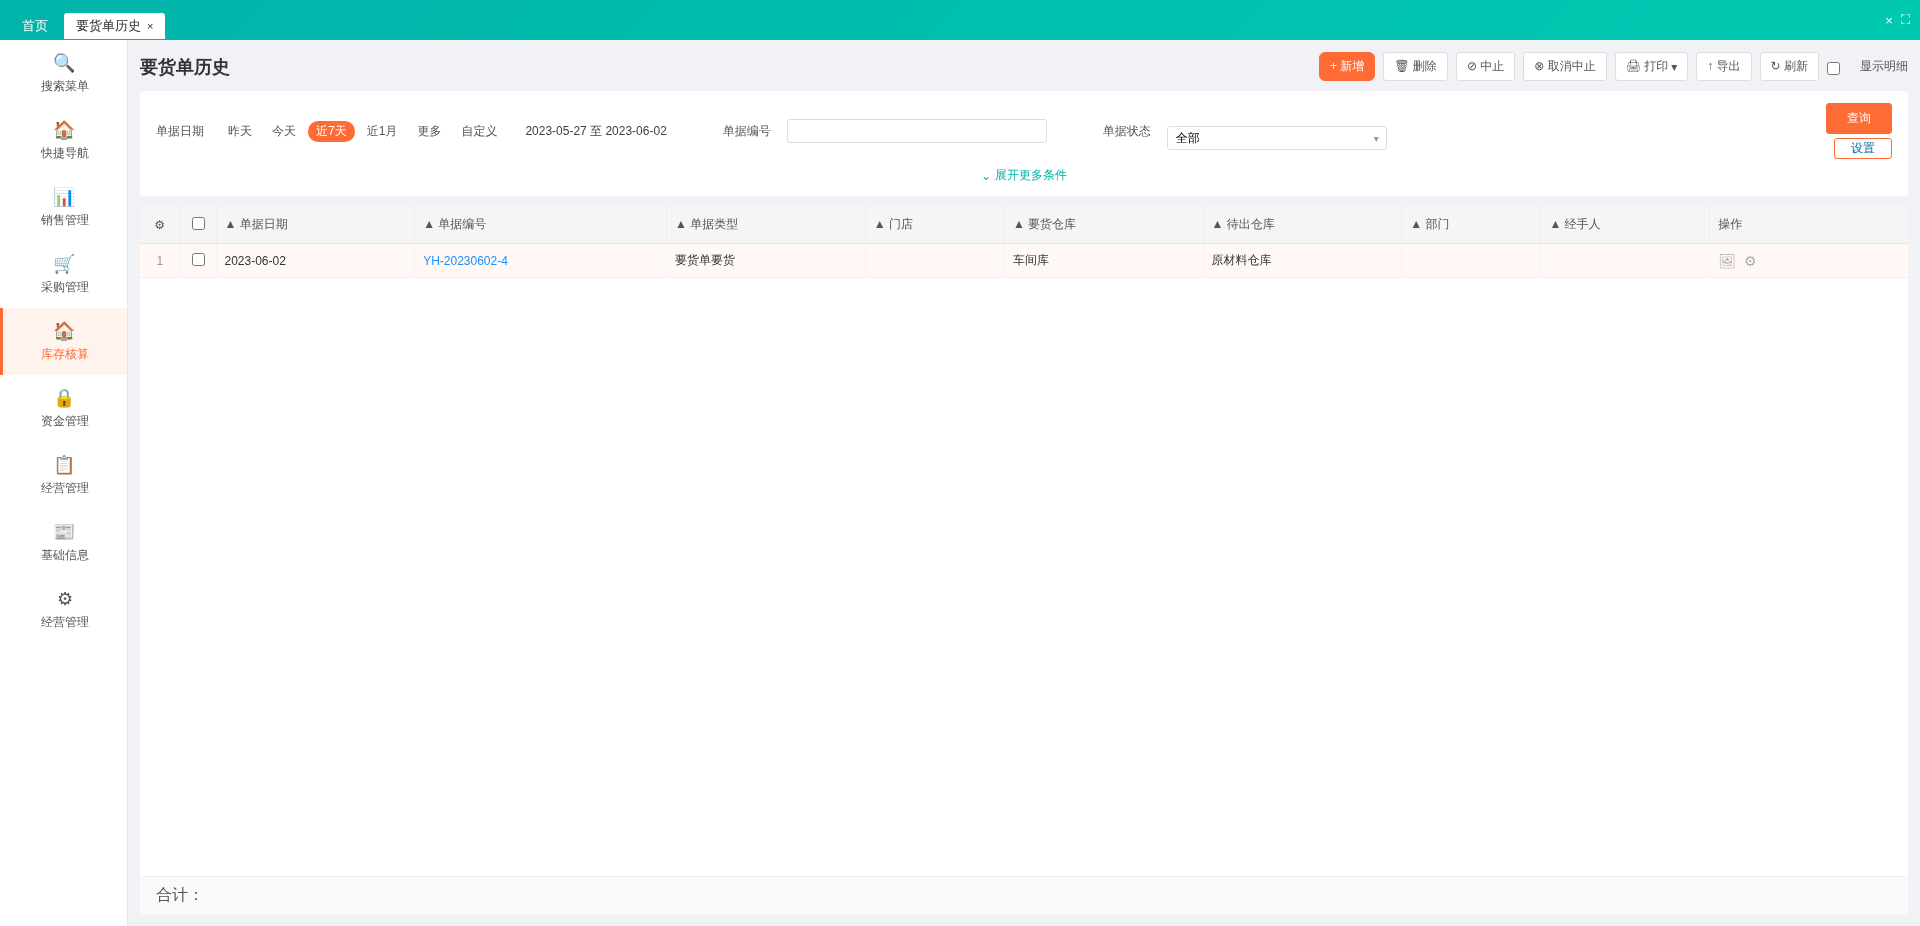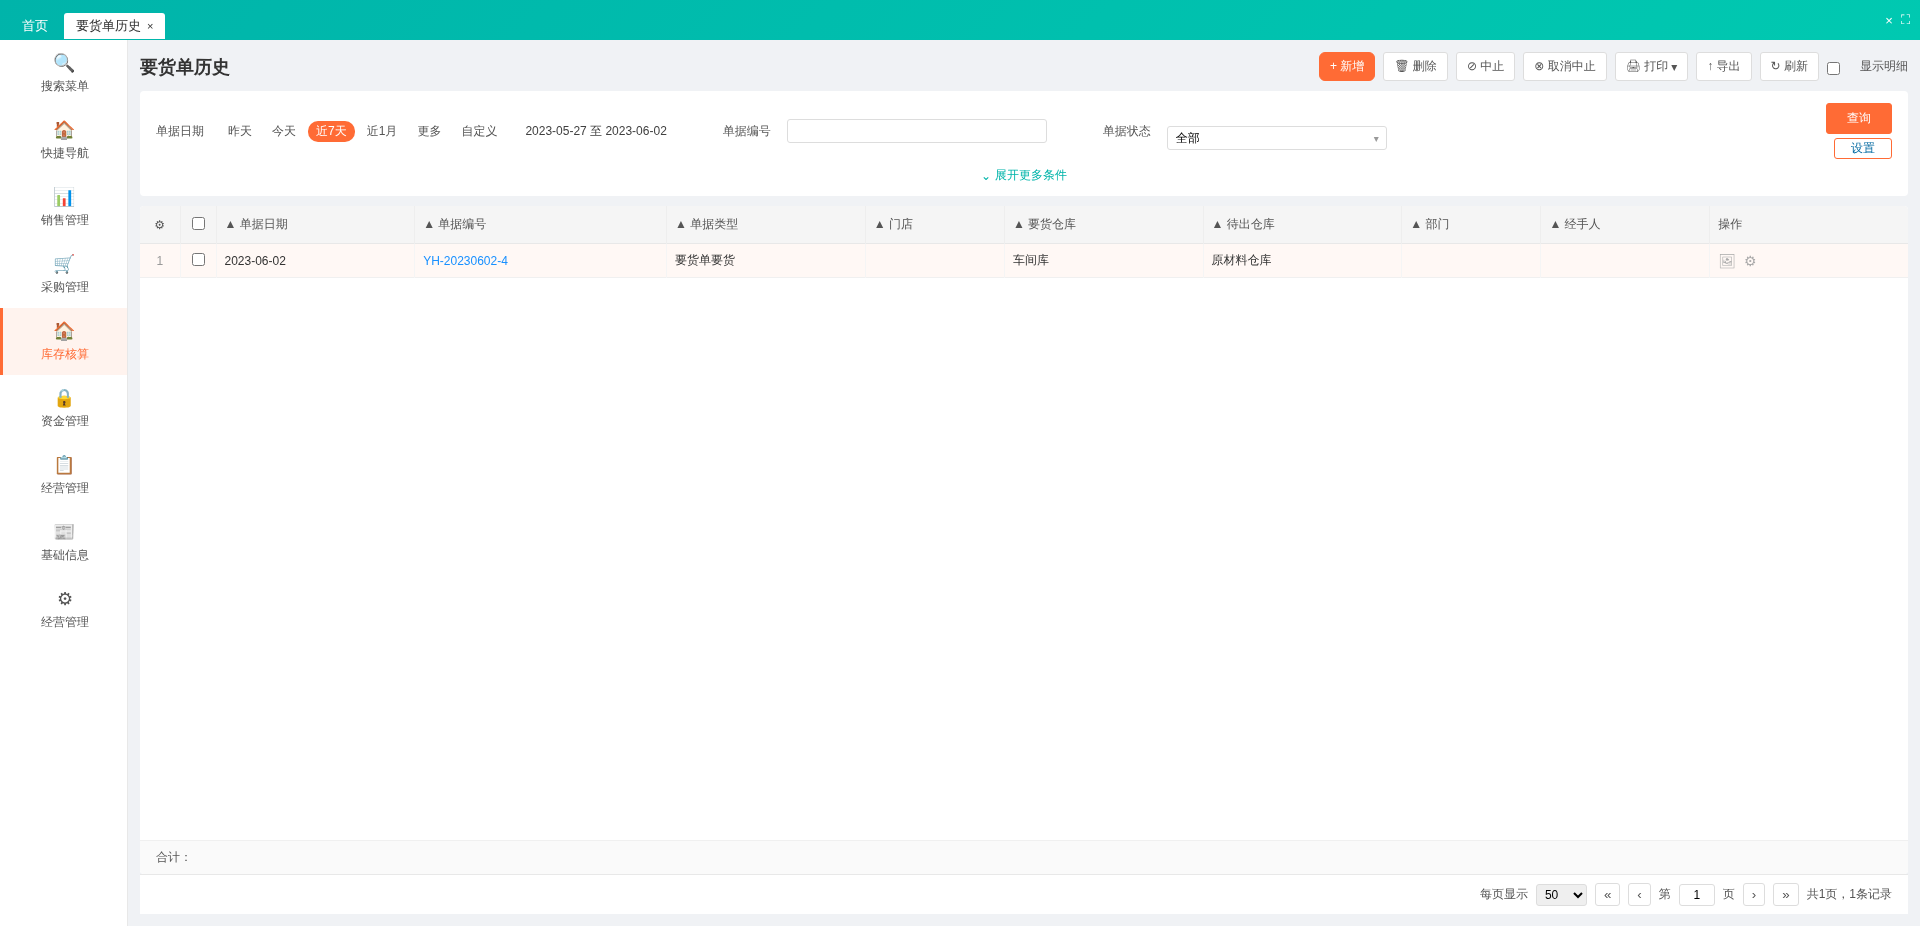--- a/index.html
+++ b/index.html
@@ -289,21 +289,21 @@
 
     
     .settings-col { width: 40px; text-align: center; }
     .checkbox-col { width: 36px; text-align: center; }
 
     
     .table-footer {
       padding: 8px 16px;
       background: #fafafa;
       border-top: 1px solid #f0f0f0;
-      font-size: 12px;
+      font-size: 16px;
       color: #555;
       display: flex;
       align-items: center;
     }
 
     
     .pagination-bar {
       background: white;
       border-top: 1px solid #e8e8e8;
       padding: 8px 16px;
@@ -535,31 +535,15 @@
         </tbody>
       </table>
 
       <div style="flex:1;"></div>
 
       <div class="table-footer">
         <span>合计：</span>
       </div>
     </div>
 
-    <div class="pagination-bar">
-      <span>每页显示</span>
-      <select>
-        <option value="20">20</option>
-        <option value="50" selected="">50</option>
-        <option value="100">100</option>
-      </select>
-      <button class="pagination-btn">«</button>
-      <button class="pagination-btn">‹</button>
-      <span>第</span>
-      <input class="page-input" type="text" value="1" style="">
-      <span>页</span>
-      <button class="pagination-btn">›</button>
-      <button class="pagination-btn">»</button>
-      <span>共1页，1条记录</span>
-    </div>
 
   </div>
 </div>
 
 </body></html>

